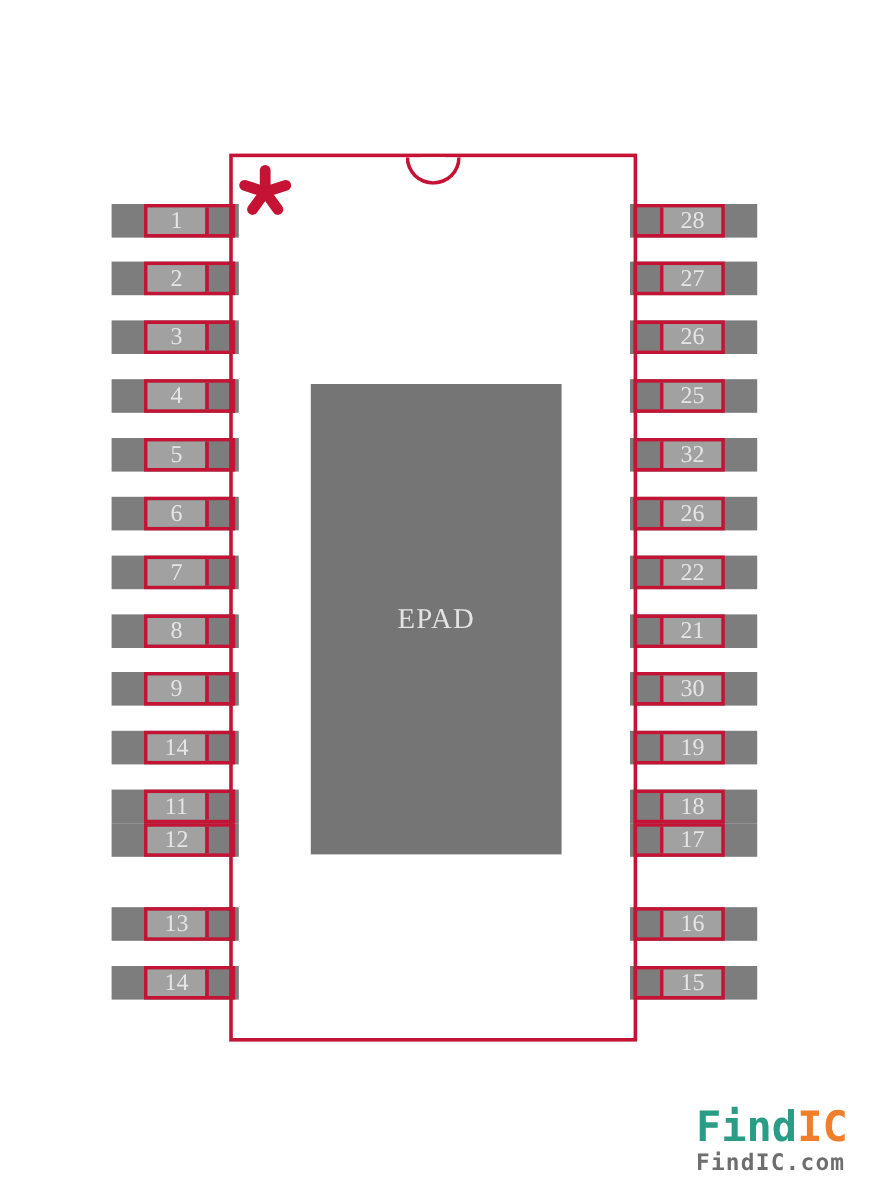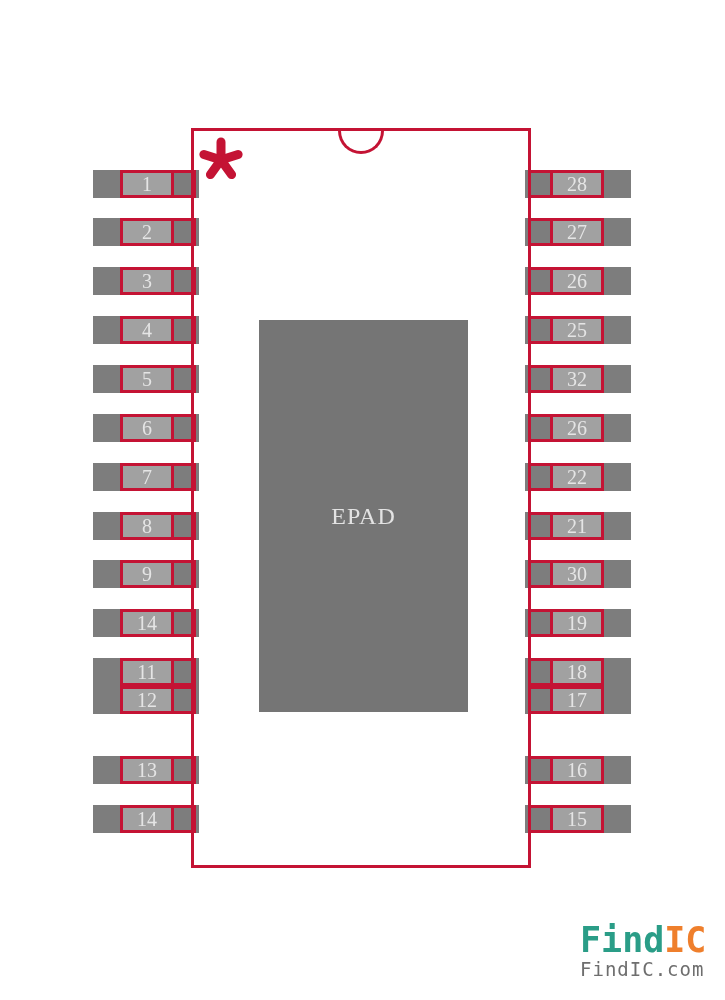--- a/index.html
+++ b/index.html
@@ -66,21 +66,21 @@
   
   .logo{position:absolute;left:580px;top:922px;}
   .logo-main{
     font-family:"DejaVu Sans Mono","Liberation Mono",monospace;
     font-weight:bold;font-size:35px;line-height:36px;white-space:nowrap;
   }
   .logo-main .teal{color:var(--logo_teal);}
   .logo-main .orange{color:var(--logo_orange);}
   .logo-sub{
     font-family:"DejaVu Sans Mono","Liberation Mono",monospace;
-    font-weight:normal;font-size:19px;line-height:22px;letter-spacing:1px;
+    font-weight:bold;font-size:19px;line-height:22px;letter-spacing:1px;
     color:var(--logo_gray);white-space:nowrap;
   }
 </style>
 </head>
 <body>
 
 <div class="canvas">
 
   <div class="package-outline"></div>
   <div class="notch"></div>

